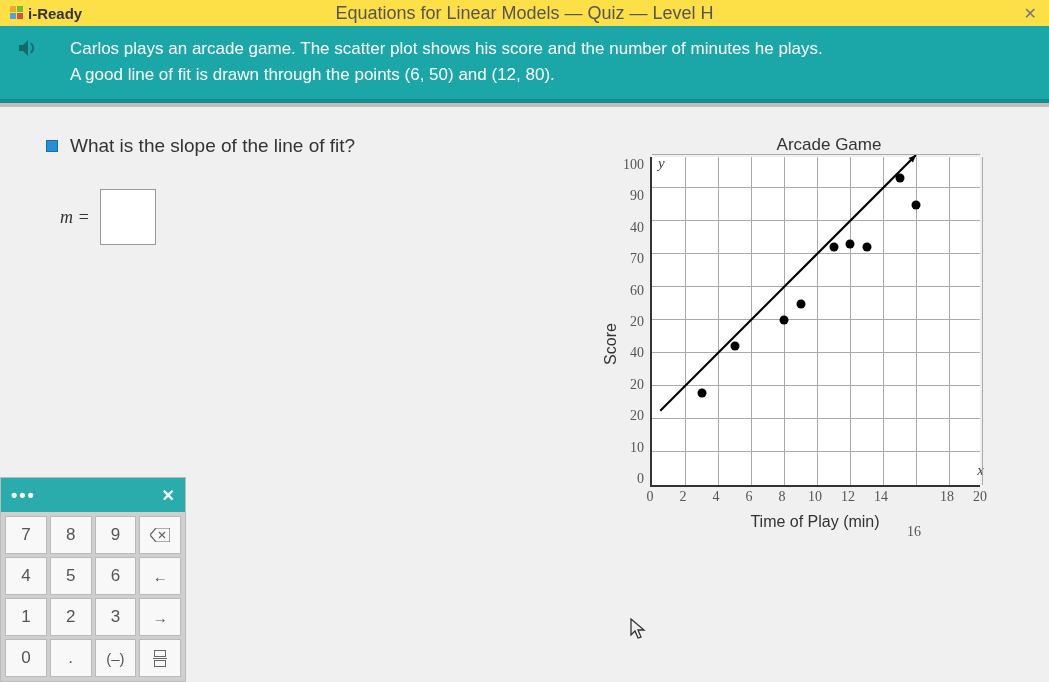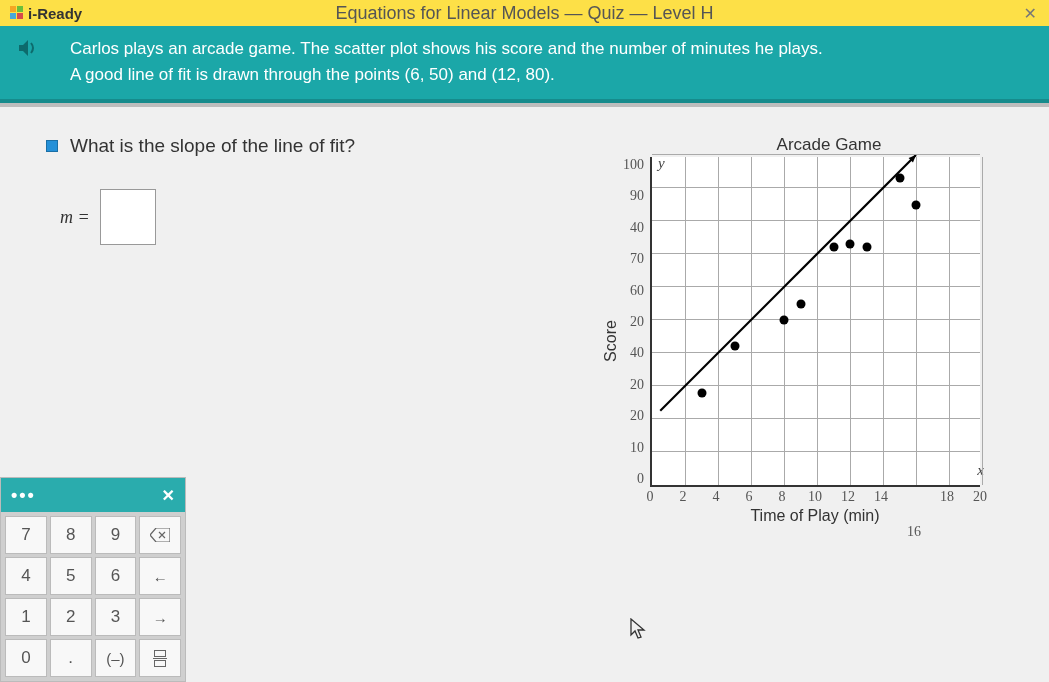--- a/index.html
+++ b/index.html
@@ -70,21 +70,21 @@
     position: relative; background:#fff;
   }
   .gl-v, .gl-h { position:absolute; background:#aaa; }
   .gl-v { width:1px; height:100%; top:0; }
   .gl-h { height:1px; width:100%; left:0; }
   .pt { position:absolute; width:9px; height:9px; background:#000; border-radius:50%; transform:translate(-50%,50%); }
   .ytop-lbl { position:absolute; top:-2px; left:6px; font-style:italic; font-size:15px; font-family:'Times New Roman',serif; color:#444;}
   .xright-lbl { position:absolute; right:-4px; bottom:6px; font-style:italic; font-size:15px; font-family:'Times New Roman',serif; color:#444;}
   .xaxis-nums { display:flex; width:330px; font-size:14px; color:#555; font-family:'Times New Roman',serif; padding-top:2px; position:relative; height:18px;}
   .xaxis-nums span { position:absolute; transform:translateX(-50%); }
-  .xlabel { text-align:center; font-size:16px; color:#333; margin-top:2px; width:330px; margin-left:0;}
+  .xlabel { text-align:center; font-size:16px; color:#333; margin-top:8px; width:330px; margin-left:0;}
   
   .keypad {
     position: absolute;
     bottom: 0; left: 0;
     width: 186px;
     background: #e0e0e0;
     border: 1px solid #bbb;
   }
   .keypad-top {
     background: #2aacad;

